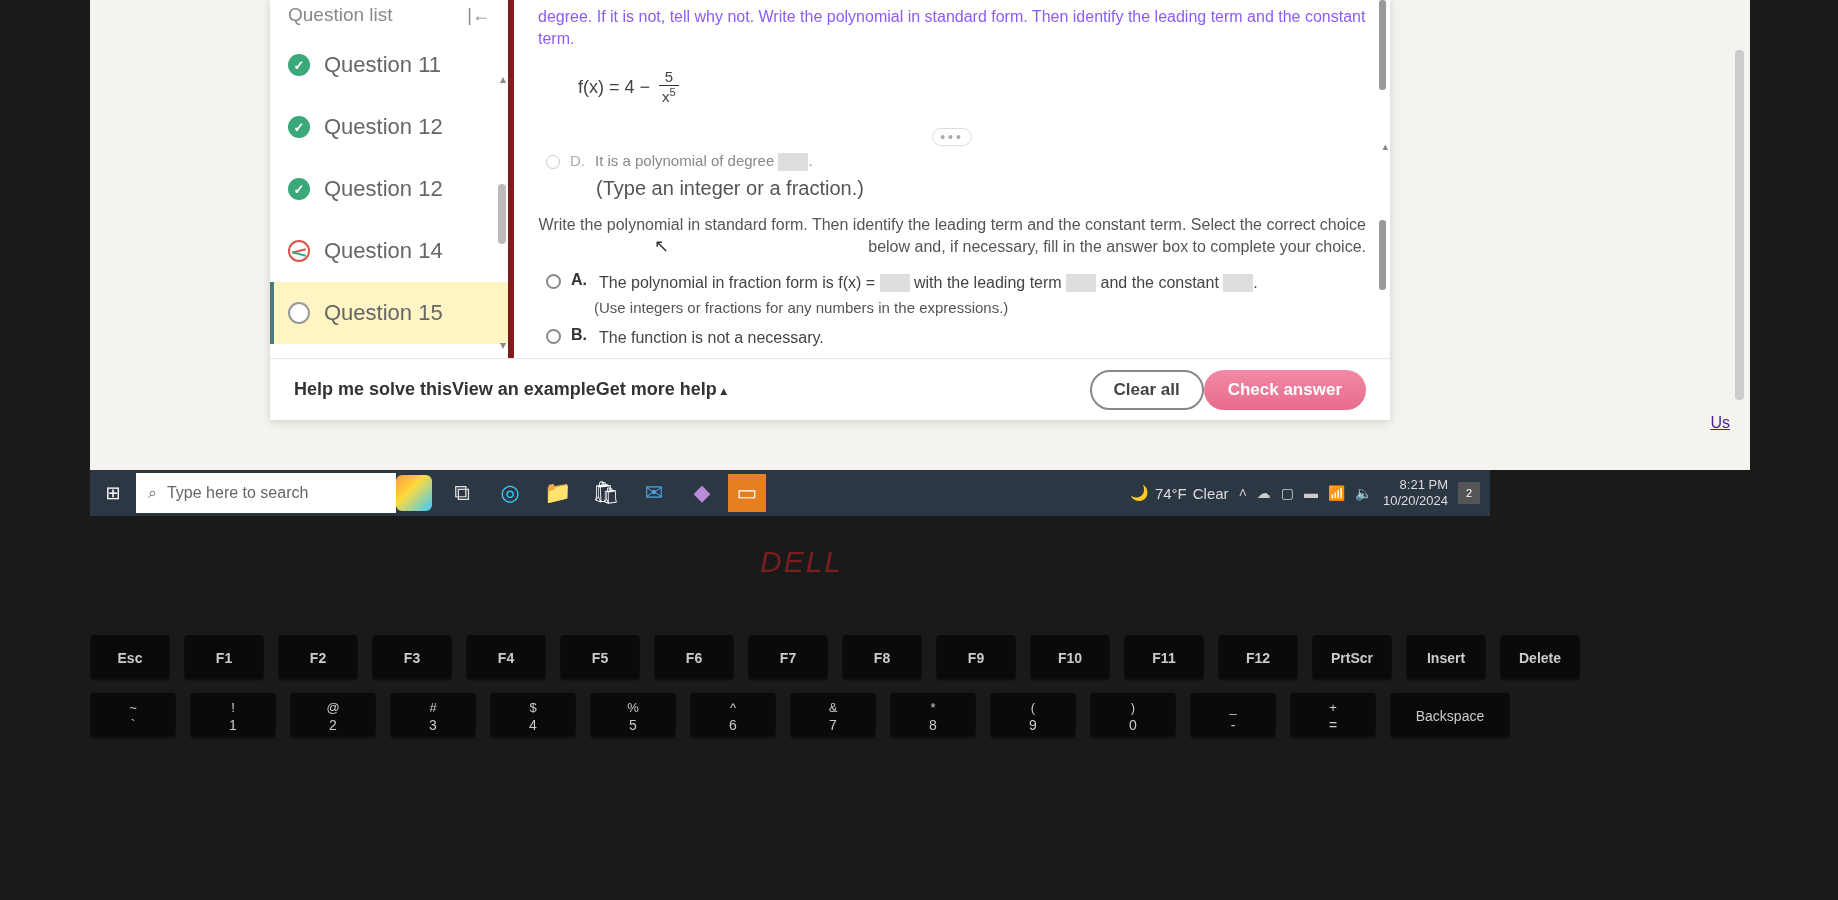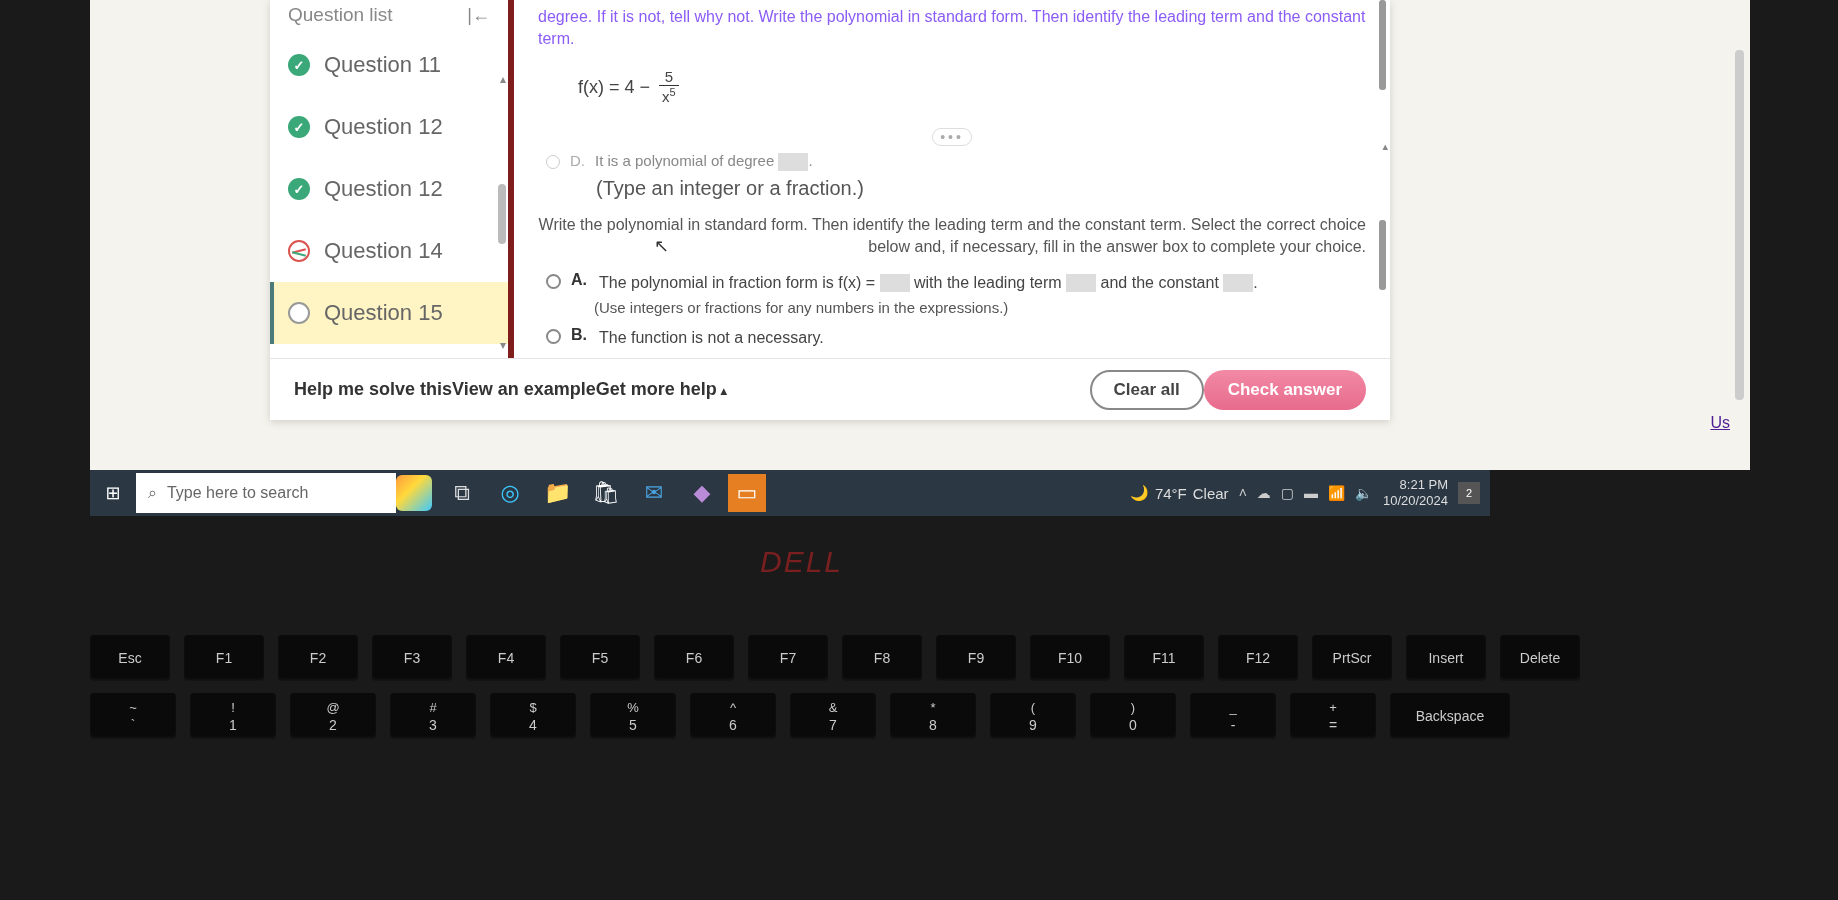--- a/index.html
+++ b/index.html
@@ -85,21 +85,21 @@
     .time-block { text-align: right; font-size: 13px; line-height: 1.2; }
     .tray-icon { font-size: 14px; color: #ccc; }
     .notif { width: 22px; height: 22px; background: #555; display: flex; align-items: center; justify-content: center; font-size: 11px; color: #fff; }
     
     
     .brand { position: absolute; left: 760px; top: 545px; color: #7a1f1f; font-size: 30px; font-weight: normal; font-style: italic; letter-spacing: 2px; }
     
     .keyboard { position: absolute; left: 90px; top: 635px; width: 1470px; }
     .krow { display: flex; gap: 14px; margin-bottom: 12px; }
     .key { background: #0a0a0a; color: #ccc; border-radius: 4px; height: 46px; display: flex; flex-direction: column; align-items: center; justify-content: center; font-size: 14px; min-width: 72px; padding: 0 8px; box-shadow: inset 0 -2px 3px rgba(255,255,255,0.05); }
-    .key.fn { min-width: 80px; font-size: 14px; }
+    .key.fn { min-width: 80px; font-size: 14px; font-weight: bold; }
     .key.num { min-width: 86px; }
     .key .top { font-size: 13px; }
     .key .bot { font-size: 14px; margin-top: 2px; }
     .key.wide { min-width: 120px; }
   </style>
 </head>
 <body>
 
 <div class="screen-area">
   <div class="app-window">

